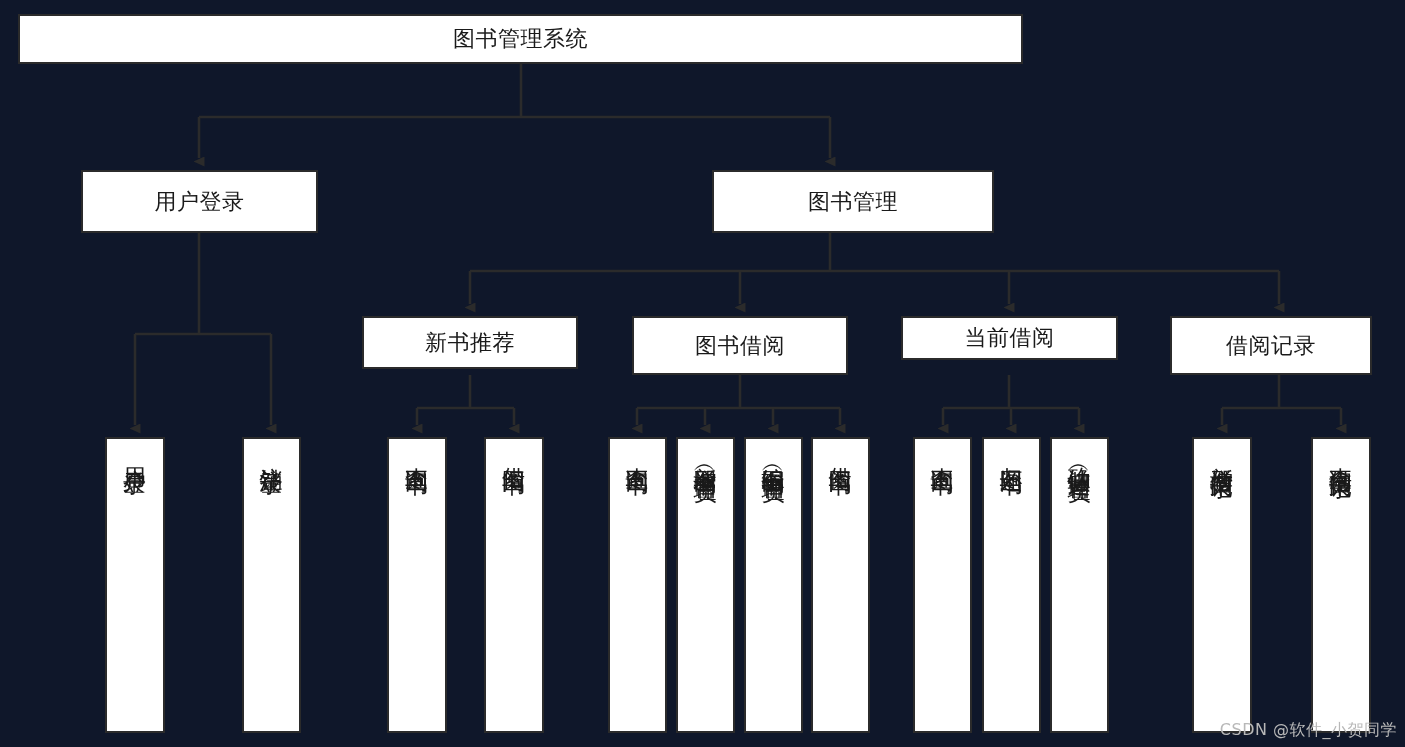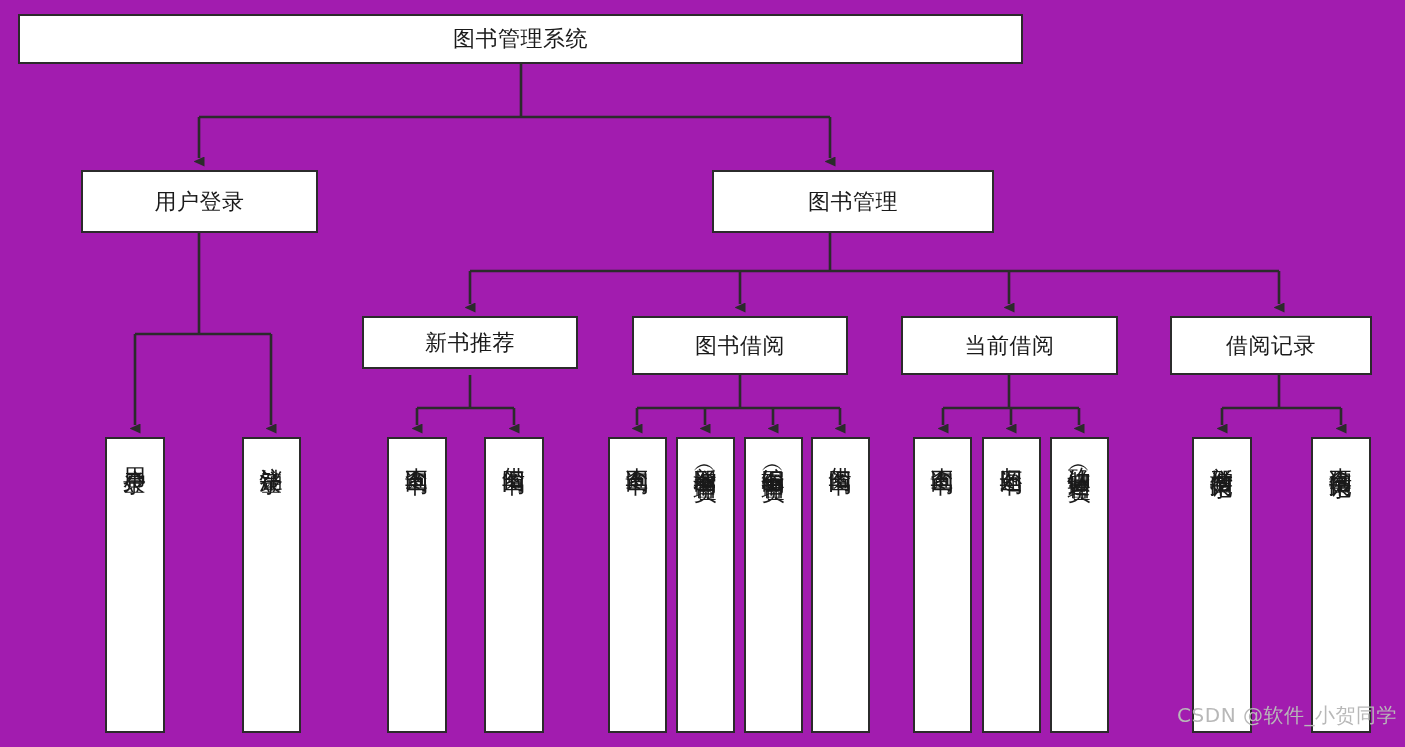--- a/index.html
+++ b/index.html
@@ -7,21 +7,21 @@
     padding: 0;
     background: #ffffff;
   }
   body {
     font-family: "DejaVu Sans", "Liberation Sans", sans-serif;
   }
   #canvas {
     position: relative;
     width: 1405px;
     height: 747px;
-    background: #a21caf;
+    background: #0f172a;
     overflow: hidden;
   }
   #wires {
     position: absolute;
     left: 0;
     top: 0;
     width: 1405px;
     height: 747px;
   }
   .node {
@@ -52,22 +52,22 @@
     writing-mode: vertical-rl;
     text-orientation: upright;
     font-size: 23px;
     line-height: 1.05;
     letter-spacing: 2px;
     white-space: nowrap;
   }
   .watermark {
     position: absolute;
     right: 8px;
-    bottom: 18px;
-    font-size: 20px;
+    bottom: 6px;
+    font-size: 16px;
     color: #b8b8b8;
     letter-spacing: 0.5px;
     white-space: nowrap;
     pointer-events: none;
   }
 </style>
 </head>
 <body>
 
 <div id="canvas">
@@ -124,21 +124,21 @@
       </div>
       <div class="node horiz" style="left: 712px; top: 170px; width: 282px; height: 63px;">
         <span class="node-label">图书管理</span>
       </div>
       <div class="node horiz" style="left: 362px; top: 316px; width: 216px; height: 53px;">
         <span class="node-label">新书推荐</span>
       </div>
       <div class="node horiz" style="left: 632px; top: 316px; width: 216px; height: 59px;">
         <span class="node-label">图书借阅</span>
       </div>
-      <div class="node horiz" style="left: 901px; top: 316px; width: 217px; height: 59px;">
+      <div class="node horiz" style="left: 901px; top: 316px; width: 217px; height: 44px;">
         <span class="node-label">当前借阅</span>
       </div>
       <div class="node horiz" style="left: 1170px; top: 316px; width: 202px; height: 59px;">
         <span class="node-label">借阅记录</span>
       </div>
       <div class="node vert" style="left: 105px; top: 437px; width: 60px; height: 296px;">
         <span class="node-label">用户登录</span>
       </div>
       <div class="node vert" style="left: 242px; top: 437px; width: 59px; height: 296px;">
         <span class="node-label">注销登录</span>

